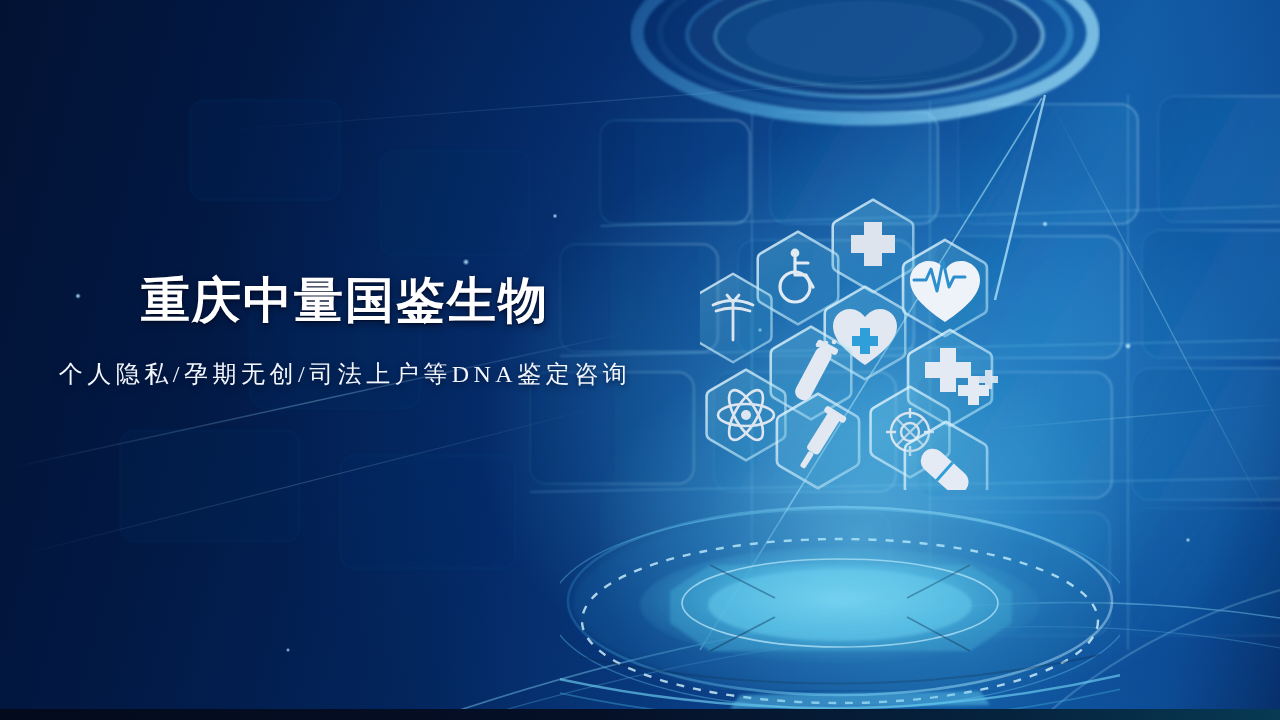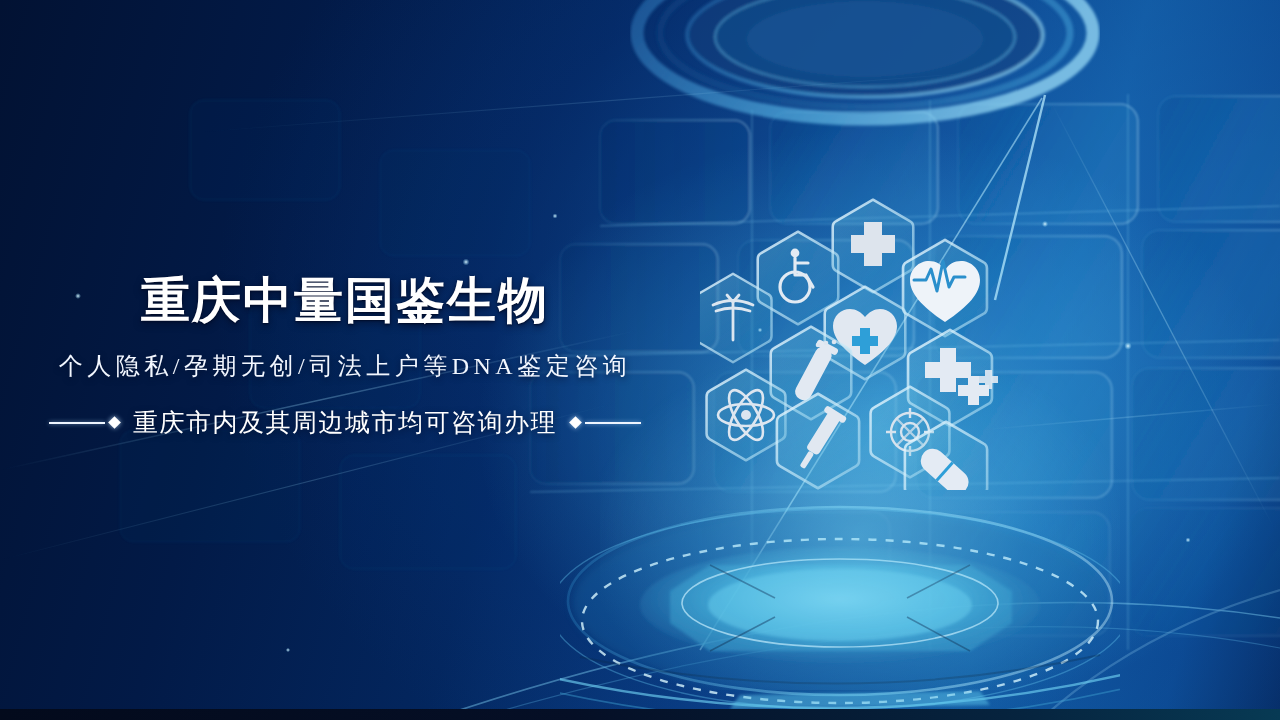--- a/index.html
+++ b/index.html
@@ -53,21 +53,21 @@
   .copy{
     position:absolute; left:0; top:275px; width:690px;
     text-align:center; z-index:40;font-family:Liberation Serif, serif;
   }
   .title{
     font-size:49px; font-weight:bold; color:#ffffff;
     letter-spacing:2px; line-height:1.05;
     text-shadow:0 3px 7px rgba(0,12,40,0.75), 0 1px 2px rgba(0,10,35,0.9);
   }
   .subtitle{
-    margin-top:24px;
+    margin-top:32px;
     font-size:24px; font-weight:300; color:#f2f7ff;
     letter-spacing:4.5px;
     text-shadow:0 2px 6px rgba(0,15,45,0.8);
   }
   .tagrow{
     margin-top:24px;
     display:flex; align-items:center; justify-content:center; gap:14px;
   }
   .tagtext{
     font-size:25px; color:#ffffff; letter-spacing:1.5px;
@@ -412,29 +412,16 @@
       </g>
     </svg>
   </div>
 
   <div class="copy">
 
     <div class="title">重庆中量国鉴生物</div>
 
     <div class="subtitle">个人隐私/孕期无创/司法上户等DNA鉴定咨询</div>
 
-    <div class="tagrow">
-      <span class="rule left">
-        <span class="bar"></span>
-        <span class="dia"></span>
-      </span>
-
-      <span class="tagtext">重庆市内及其周边城市均可咨询办理</span>
-
-      <span class="rule right">
-        <span class="dia"></span>
-        <span class="bar"></span>
-      </span>
-    </div>
   </div>
 
   <div class="bottomstrip"></div>
 </div>
 
 </body></html>

